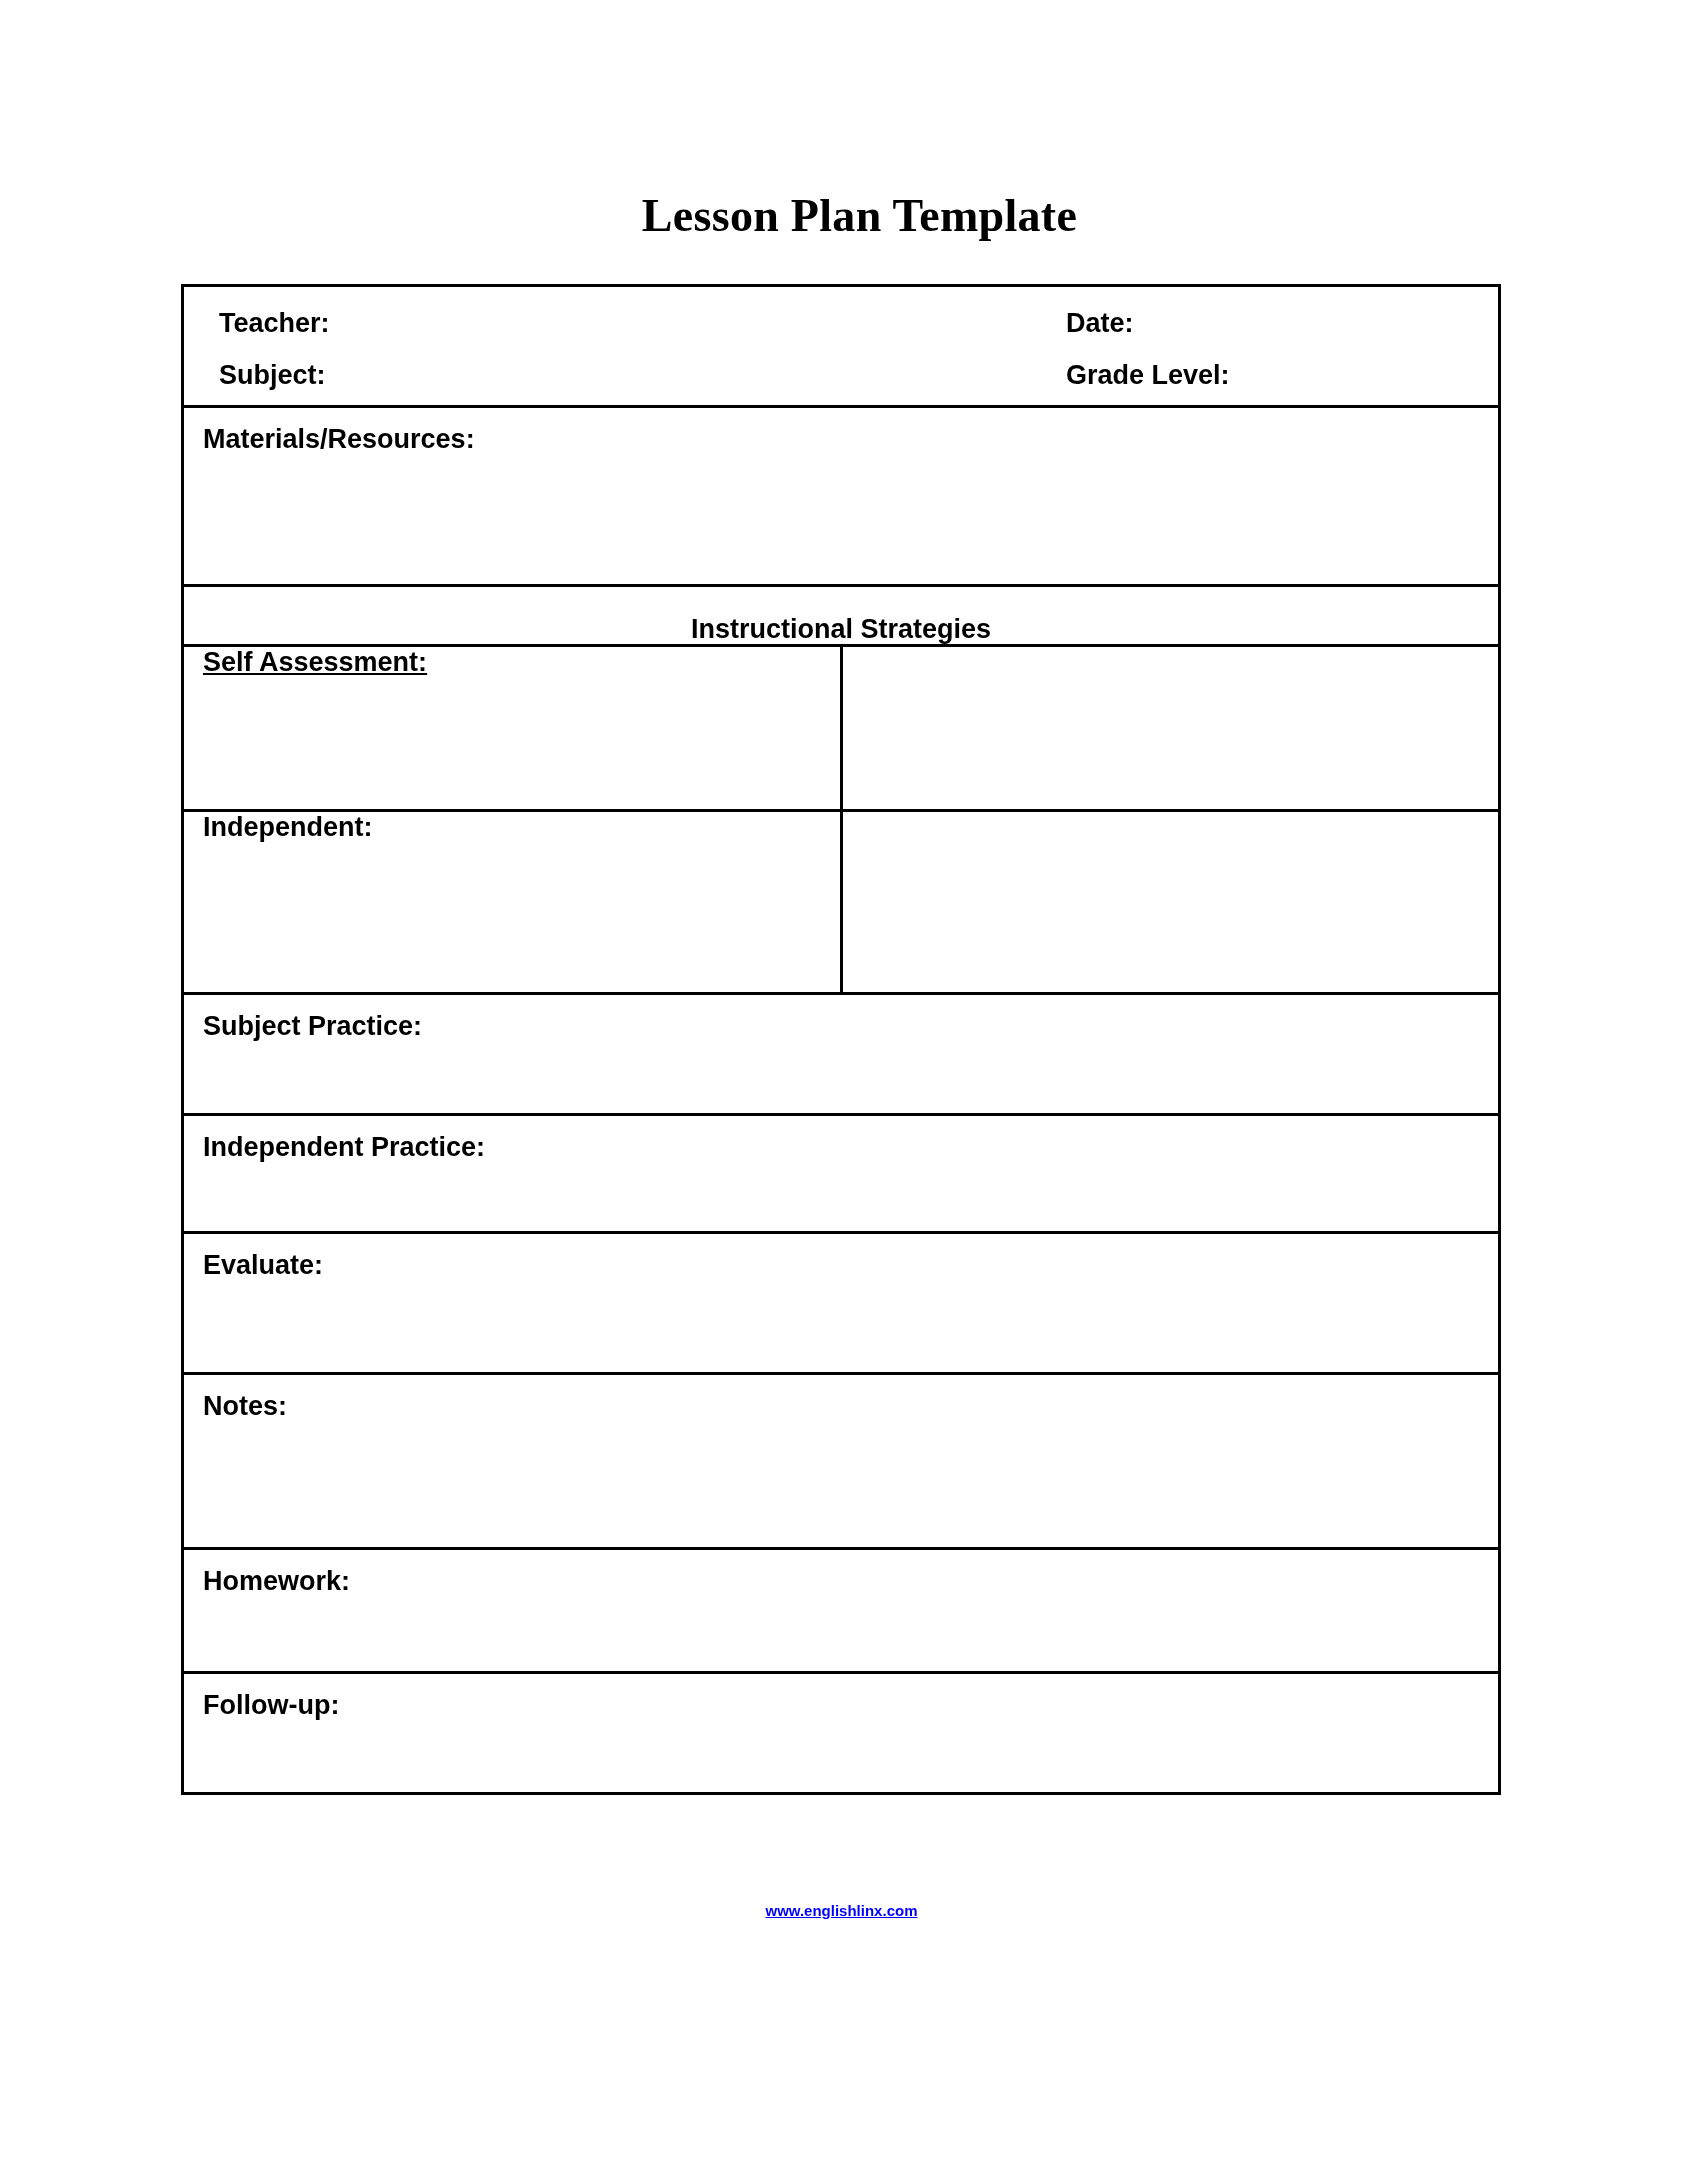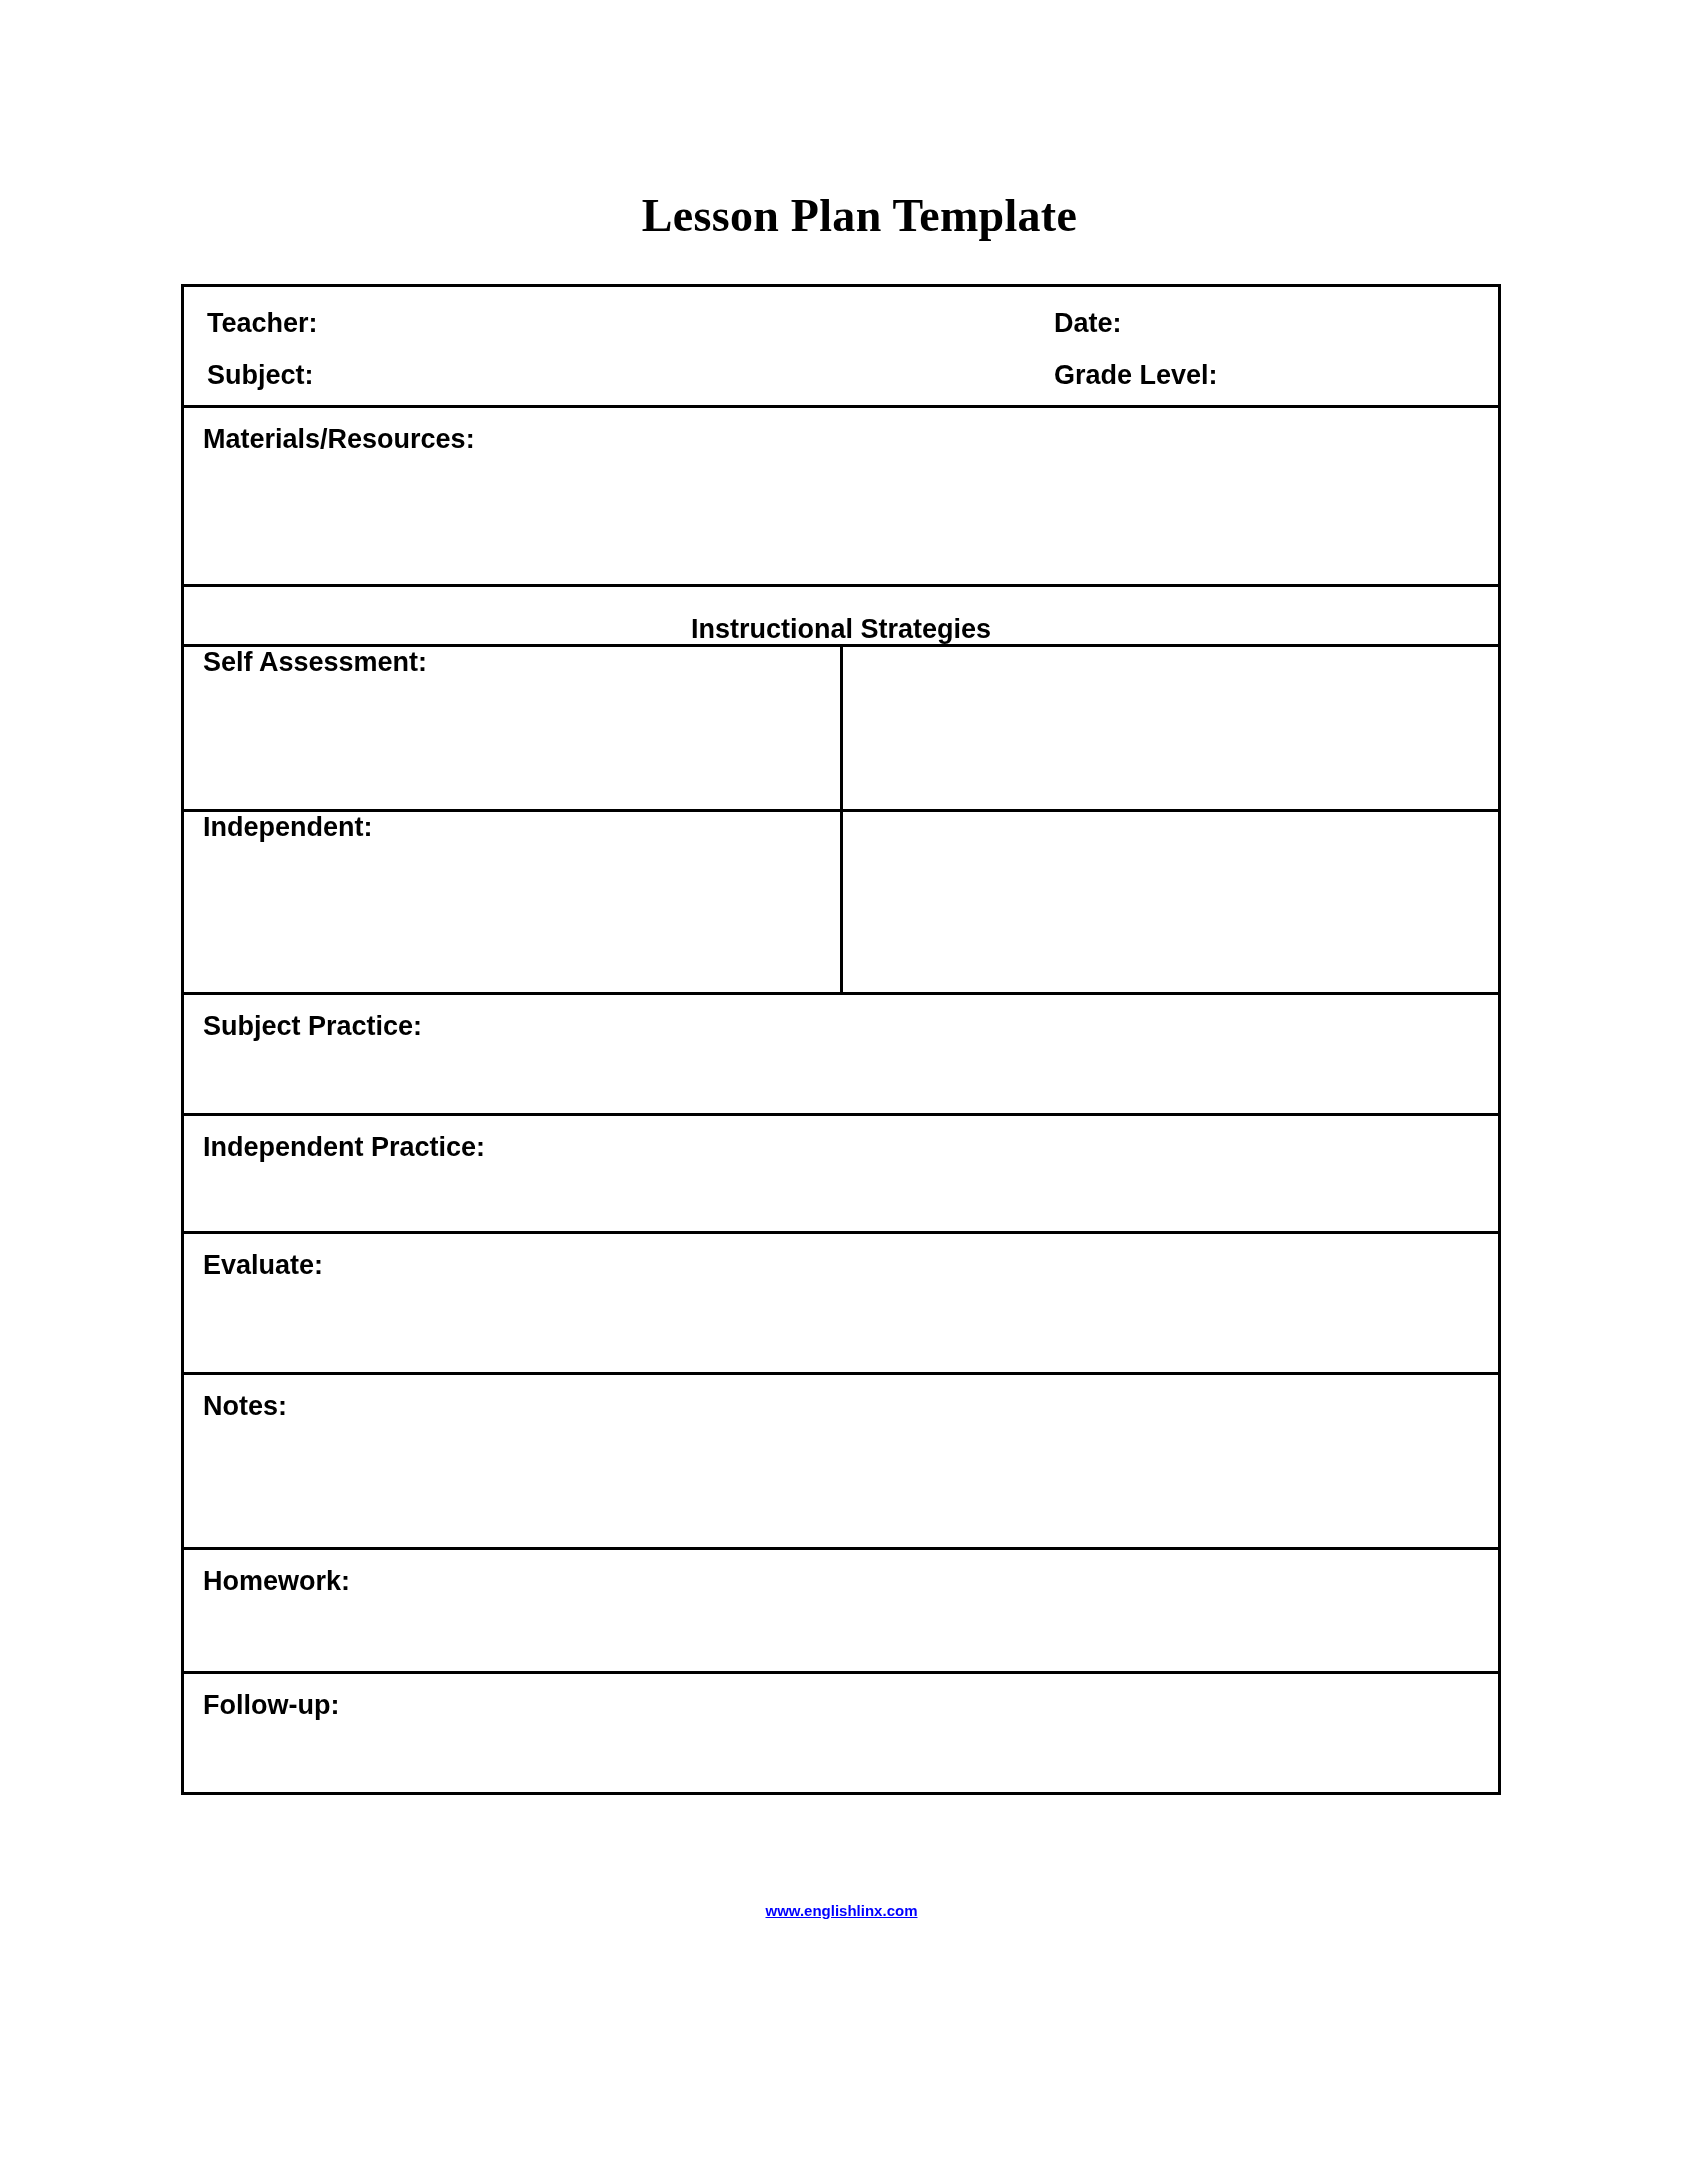--- a/index.html
+++ b/index.html
@@ -59,21 +59,21 @@
     white-space: nowrap;
   }
 
   
   .cell-identity {
     height: 118px;
     position: relative;
   }
   .identity-line {
     position: absolute;
-    left: 4px;
+    left: 16px;
     width: 100%;
     height: 30px;
   }
   .identity-line.line-1 { top: 21px; }
   .identity-line.line-2 { top: 73px; }
   .identity-left {
     position: absolute;
     left: 19px;
     top: 0;
   }
@@ -115,21 +115,21 @@
     display: block;
     padding-left: 19px;
   }
   .cell-splitblank {
     width: 1042px;
   }
 
   
   .h-title   { height: 75px; }
   .h-mats    { height: 176px; }
-  .h-self    { height: 162px; }
+  .h-self    { height: 162px; text-decoration: underline; }
   .h-pres    { height: 180px; }
   .h-guided  { height: 118px; }
   .h-indep   { height: 115px; }
   .h-eval    { height: 138px; }
   .h-notes   { height: 172px; }
   .h-home    { height: 121px; }
   .h-follow  { height: 118px; }
 
   
   .footer {

